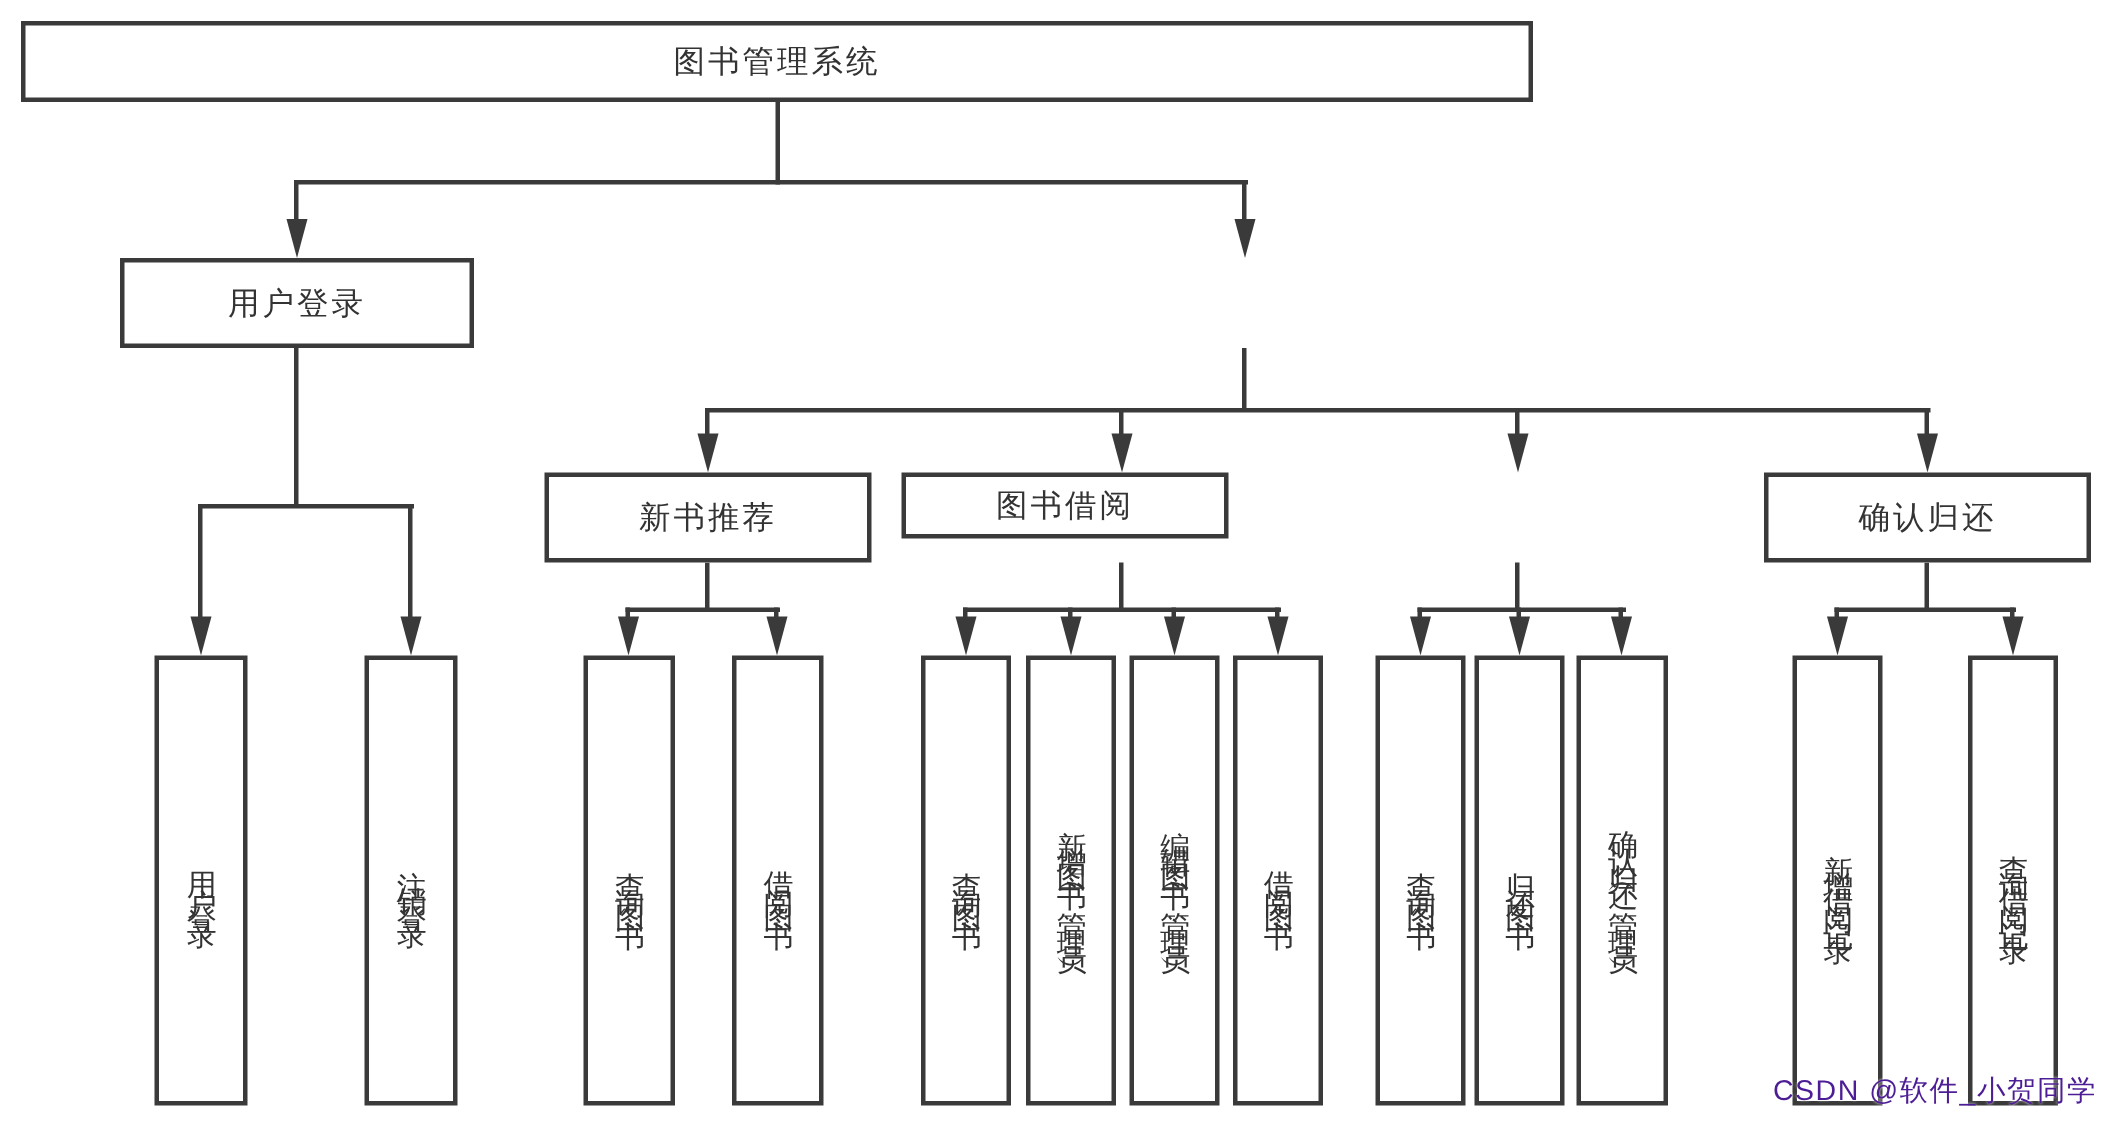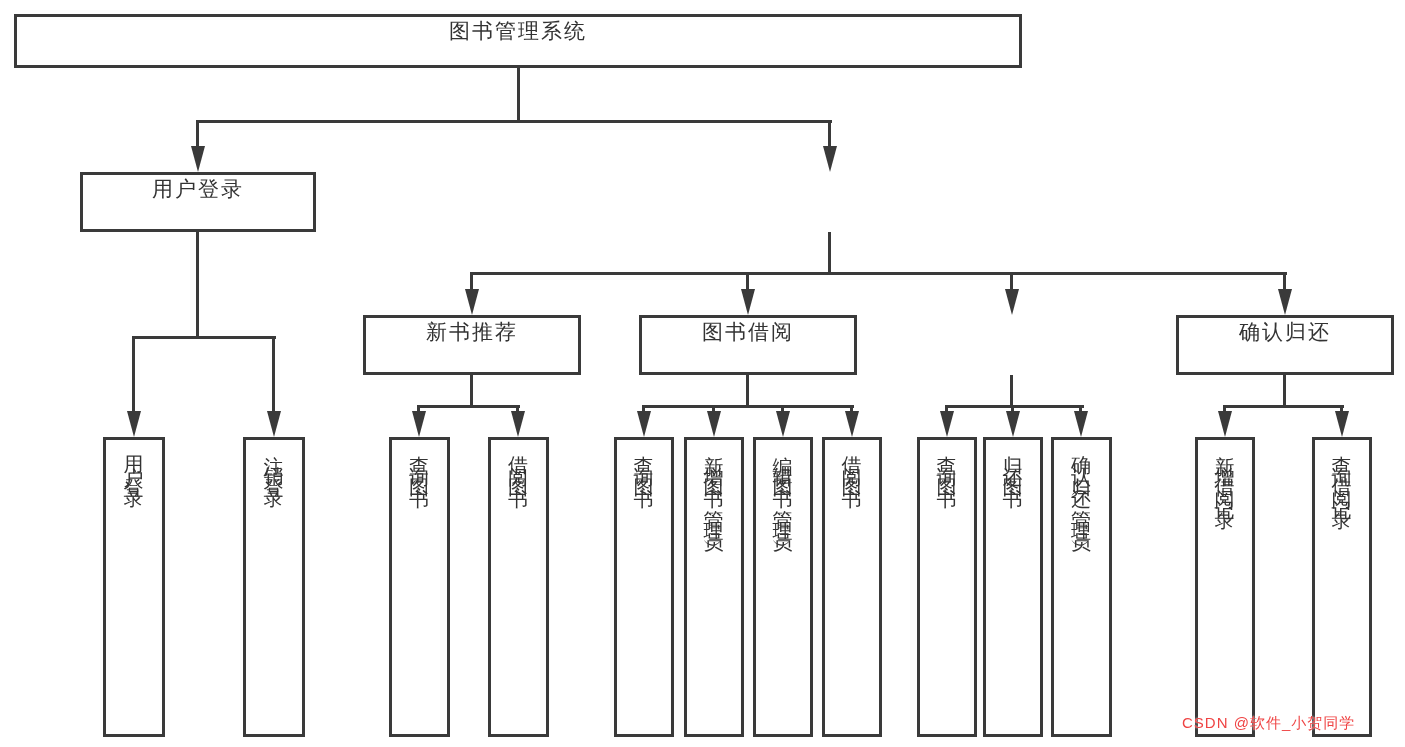--- a/index.html
+++ b/index.html
@@ -1,31 +1,31 @@
 <!DOCTYPE html>
 <html><head>
 <meta charset="utf-8">
 <style>
   html,body{margin:0;padding:0;background:#ffffff;}
   body{font-family:"Liberation Sans","DejaVu Sans",sans-serif;}
   .canvas{position:relative;width:1405px;height:747px;background:#ffffff;overflow:hidden;}
 
   .box{position:absolute;box-sizing:border-box;border:3px solid #3a3a3a;background:#ffffff;
-       display:flex;justify-content:center;color:#333333;}
+       display:flex;align-items:center;justify-content:center;color:#333333;}
   .h-label{font-size:21px;letter-spacing:2px;white-space:nowrap;}
   .v-label{writing-mode:vertical-rl;text-orientation:mixed;font-size:20px;
            letter-spacing:11px;line-height:1;white-space:nowrap;}
 
   .vline{position:absolute;width:3px;background:#3a3a3a;}
   .hline{position:absolute;height:3px;background:#3a3a3a;}
   .arrow{position:absolute;width:0;height:0;
          border-left:7px solid transparent;border-right:7px solid transparent;
          border-top:26px solid #3a3a3a;}
 
-  .watermark{position:absolute;left:1182px;top:714px;font-size:15px;color:#ef4444;
+  .watermark{position:absolute;left:1182px;top:714px;font-size:19px;color:#4c1d95;
              letter-spacing:1px;white-space:nowrap;text-shadow:0 0 2px #ffffff;}
 </style>
 </head>
 <body>
 
 <div class="canvas">
 
   <div class="vline" style="left:517px;top:68px;height:55px"></div>
   <div class="hline" style="left:196px;top:120px;width:636px"></div>
   <div class="vline" style="left:196px;top:120px;height:28px"></div>
@@ -89,21 +89,21 @@
     <span class="h-label">图书管理系统</span>
   </div>
 
   <div class="box" style="left:80px;top:172px;width:236px;height:60px">
     <span class="h-label">用户登录</span>
   </div>
 
   <div class="box" style="left:363px;top:315px;width:218px;height:60px">
     <span class="h-label">新书推荐</span>
   </div>
-  <div class="box" style="left:639px;top:315px;width:218px;height:60px">
+  <div class="box" style="left:601px;top:315px;width:218px;height:44px">
     <span class="h-label">图书借阅</span>
   </div>
   <div class="box" style="left:1176px;top:315px;width:218px;height:60px">
     <span class="h-label">确认归还</span>
   </div>
 
   <div class="box" style="left:103px;top:437px;width:62px;height:300px">
     <span class="v-label">用户登录</span>
   </div>
   <div class="box" style="left:243px;top:437px;width:62px;height:300px">

